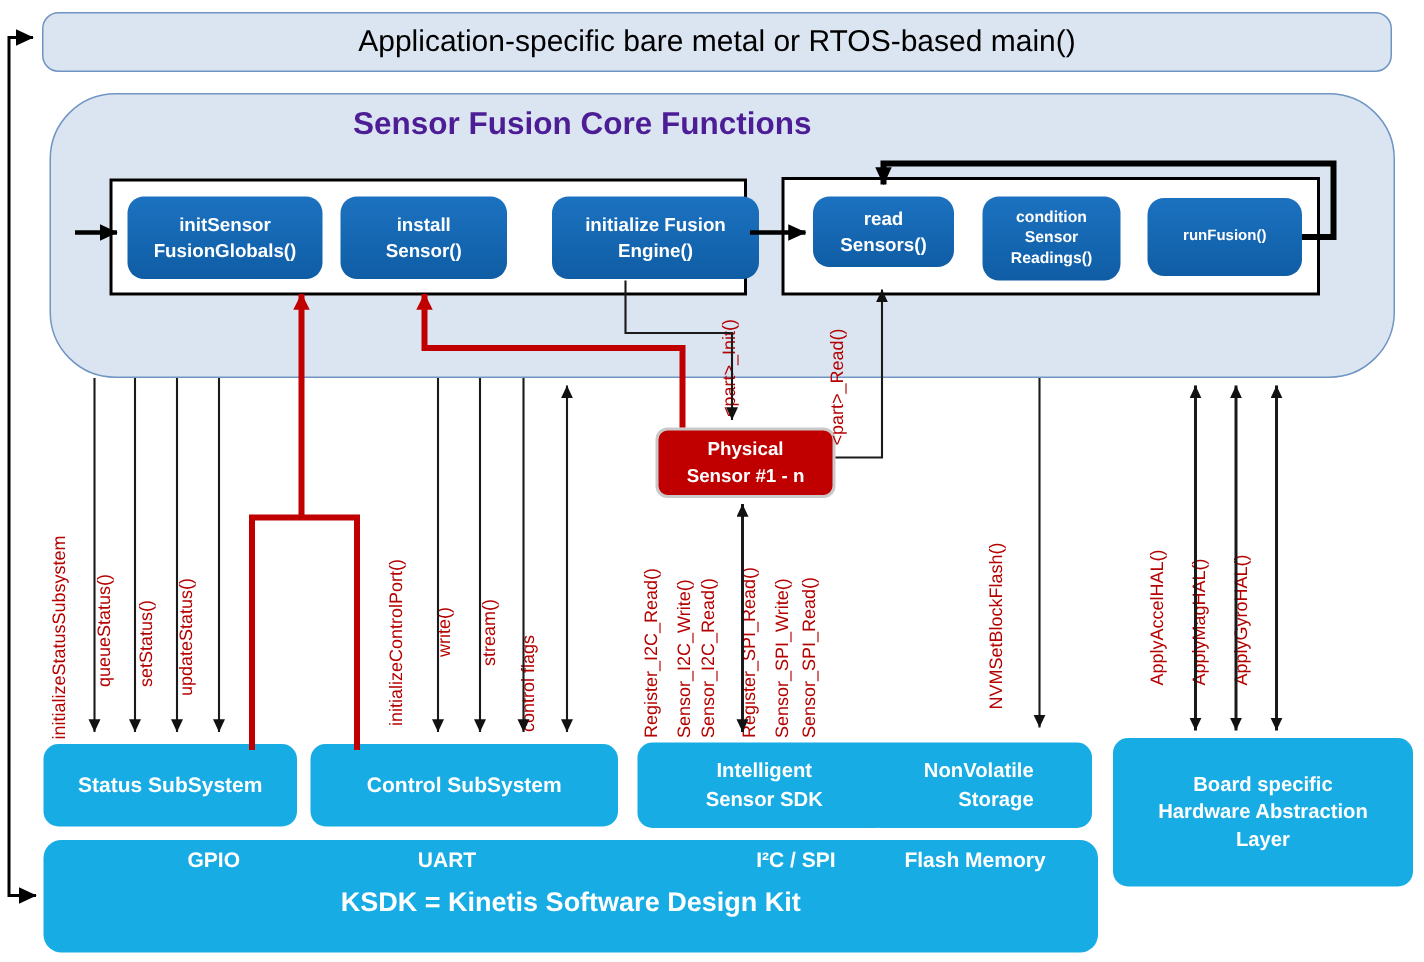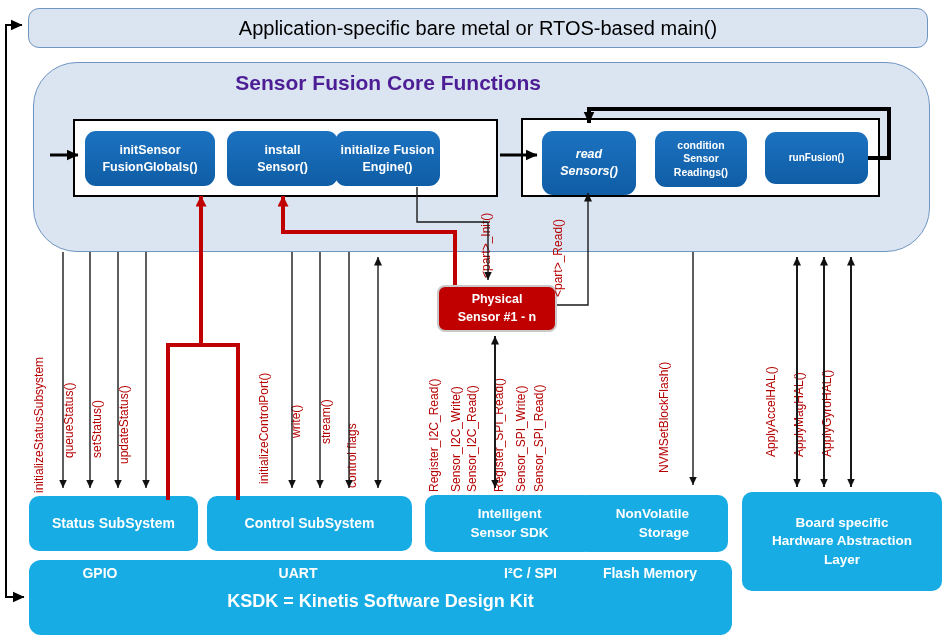--- a/index.html
+++ b/index.html
@@ -49,44 +49,44 @@
   <div id="core-container"></div>
   <div id="core-title">Sensor Fusion Core Functions</div>
 
   <div id="group-init" class="group-box"></div>
   <div id="group-run" class="group-box"></div>
 
   <div class="bx" style="left:85px;top:131px;width:130px;height:55px;">initSensor
 FusionGlobals()</div>
   <div class="bx" style="left:227px;top:131px;width:111px;height:55px;">install
 Sensor()</div>
-  <div class="bx" style="left:335px;top:131px;width:105px;height:55px;">initialize Fusion
+  <div class="bx" style="left:368px;top:131px;width:138px;height:55px;">initialize Fusion
 Engine()</div>
-  <div class="bx" style="left:542px;top:131px;width:94px;height:64px;font-style:italic;">read
+  <div class="bx" style="left:542px;top:131px;width:94px;height:47px;">read
 Sensors()</div>
   <div class="bx" id="bx-cond" style="left:655px;top:131px;width:92px;height:56px;">condition
 Sensor
 Readings()</div>
   <div class="bx" id="bx-run" style="left:765px;top:132px;width:103px;height:52px;">runFusion()</div>
 
   <div id="phys">Physical
 Sensor #1 - n</div>
 
   <div class="cyan" style="left:29px;top:496px;width:169px;height:55px;">Status SubSystem</div>
   <div class="cyan" style="left:207px;top:496px;width:205px;height:55px;">Control SubSystem</div>
   <div class="cyan" style="left:425px;top:495px;width:169px;height:57px;font-size:13.5px;">Intelligent
 Sensor SDK</div>
   <div class="cyan" style="left:577px;top:495px;width:151px;height:57px;font-size:13.5px;text-align:right;">NonVolatile
 Storage</div>
   <div class="cyan" style="left:742px;top:492px;width:200px;height:99px;font-size:13.5px;">Board specific
 Hardware Abstraction
 Layer</div>
 
   <div id="ksdk-bar">
-    <div class="ksdk-mod" style="left:11px;">GPIO</div>
+    <div class="ksdk-mod" style="left:11px;text-align:right;">GPIO</div>
     <div class="ksdk-mod" style="left:209px;">UART</div>
     <div class="ksdk-mod" style="left:408px;text-align:right;">I²C / SPI</div>
     <div class="ksdk-mod" style="left:561px;">Flash Memory</div>
     <div id="ksdk-title">KSDK = Kinetis Software Design Kit</div>
   </div>
 
   <div class="vlbl" style="left:46px;top:479px;">initializeStatusSubsystem</div>
   <div class="vlbl" style="left:76px;top:444px;">queueStatus()</div>
   <div class="vlbl" style="left:104px;top:444px;">setStatus()</div>
   <div class="vlbl" style="left:131px;top:450px;">updateStatus()</div>

